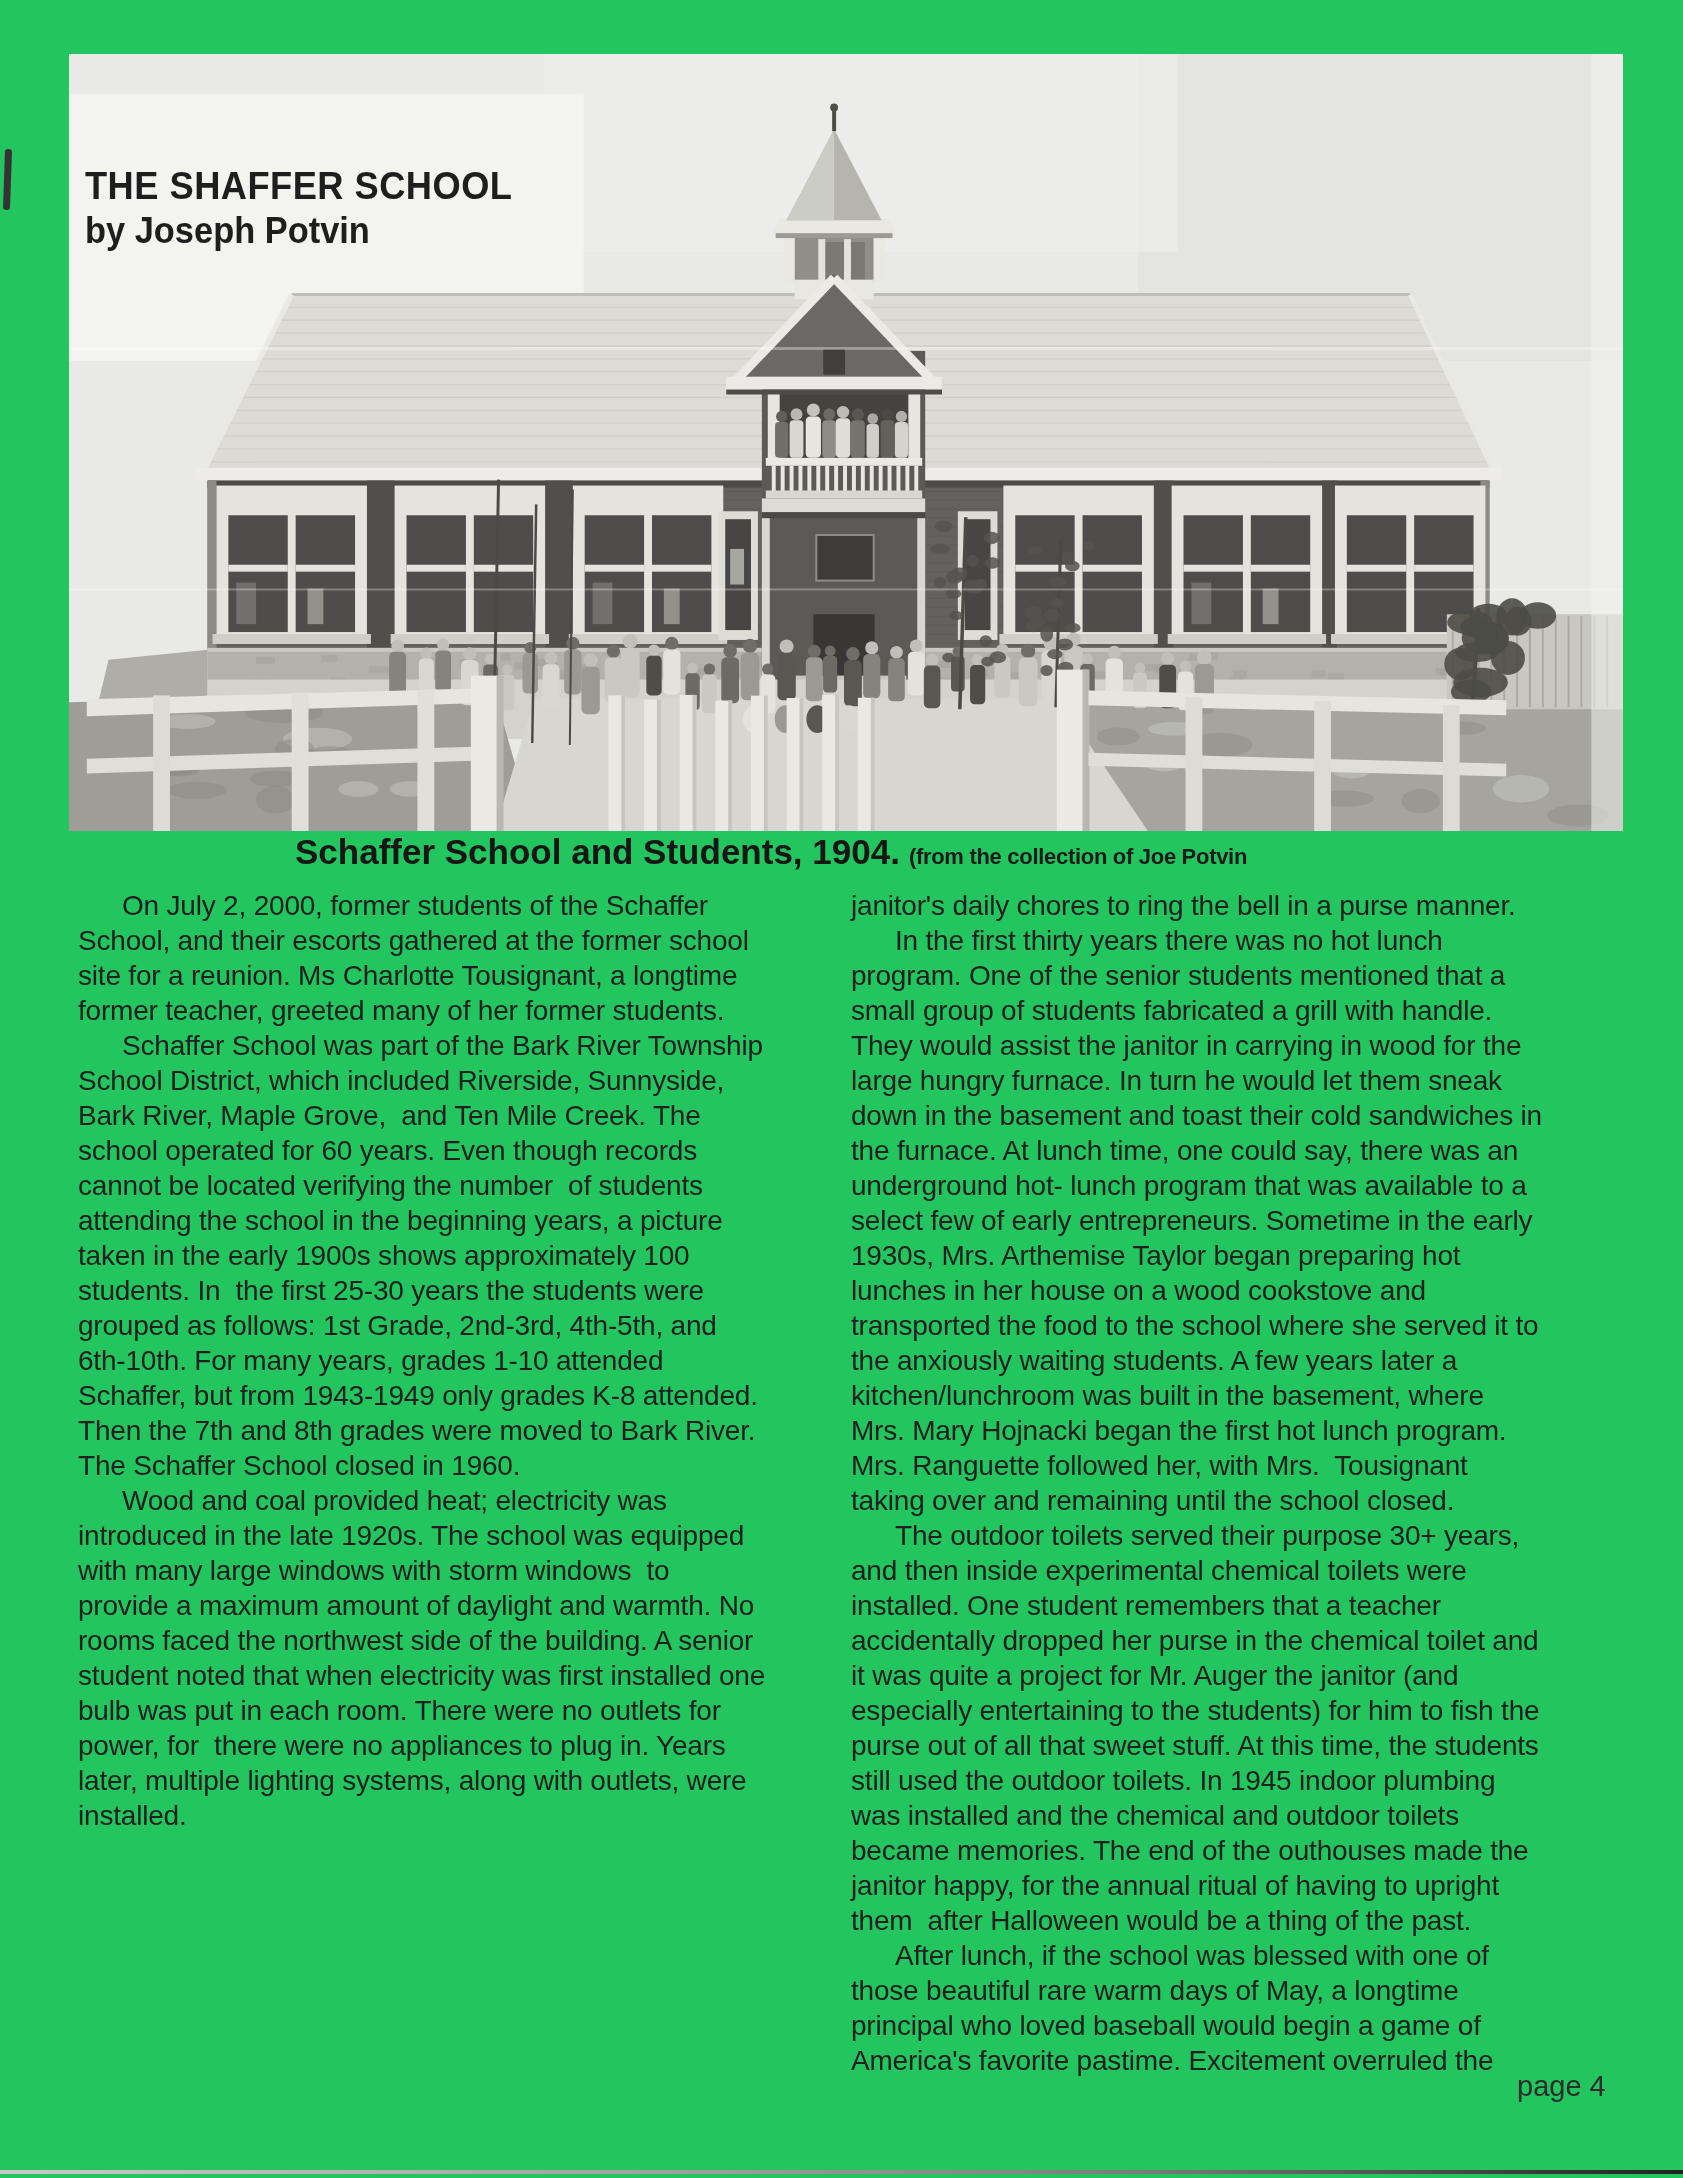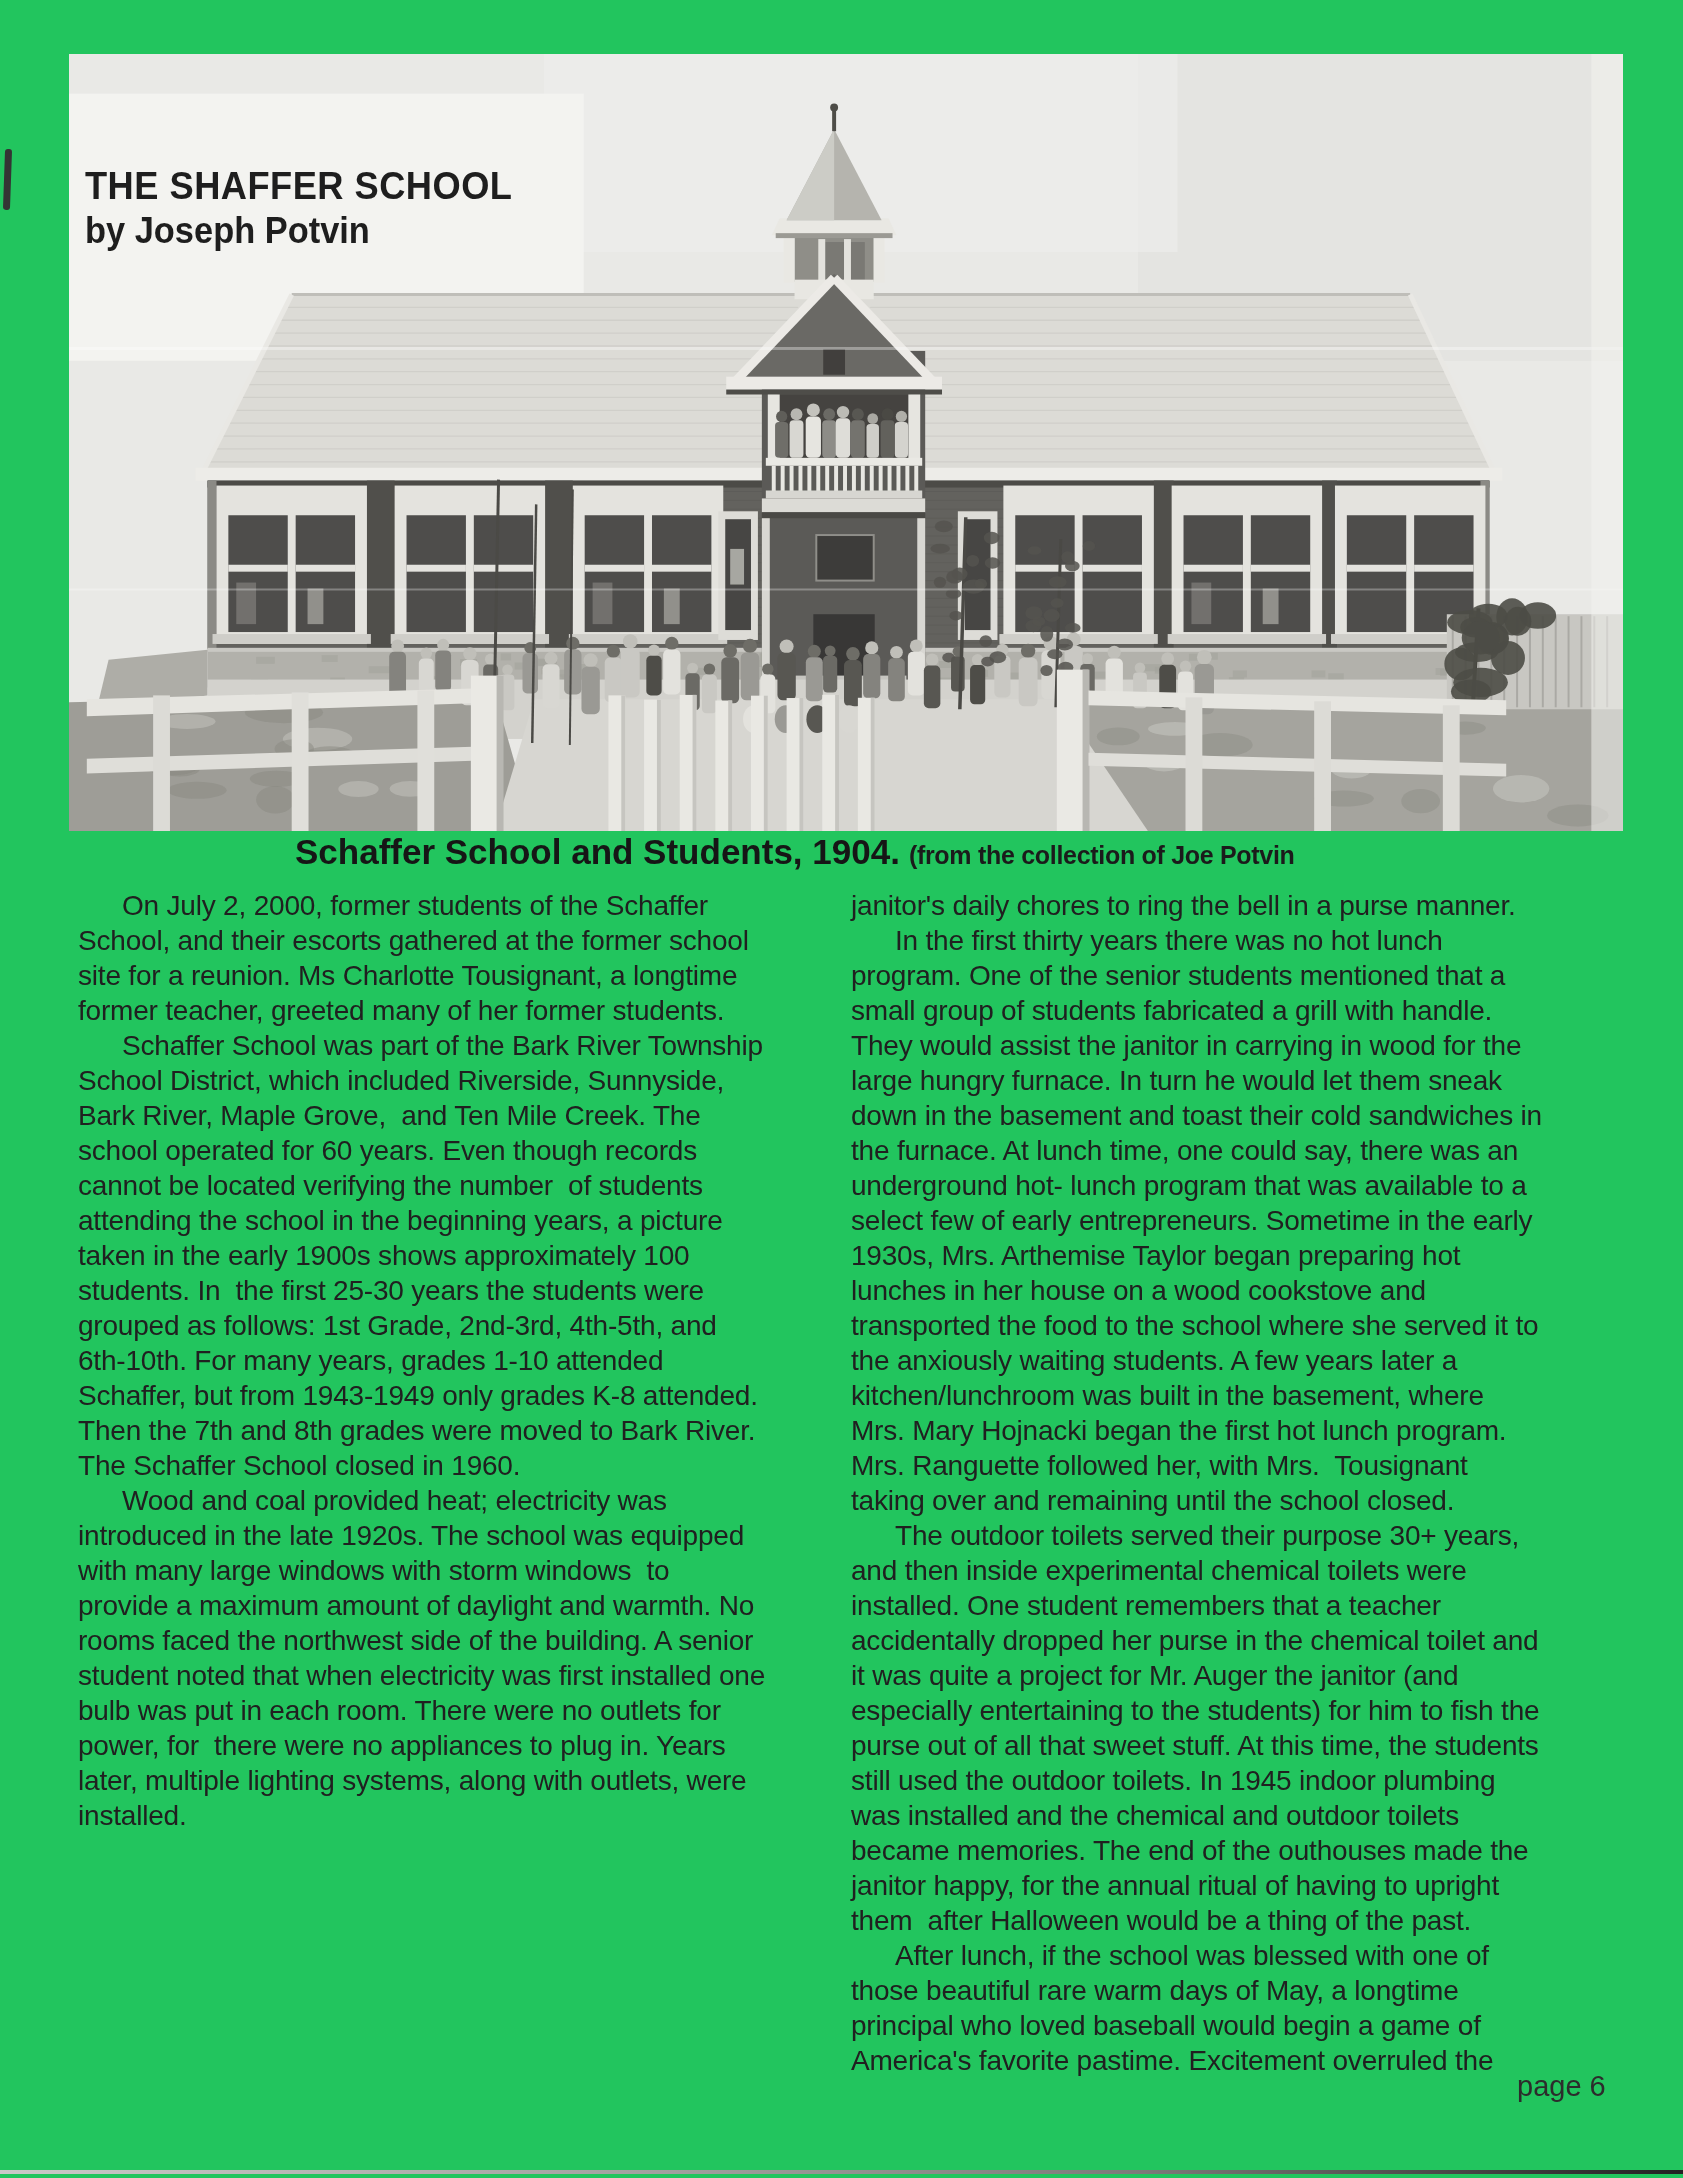--- a/index.html
+++ b/index.html
@@ -13,21 +13,21 @@
   .photo svg { display:block; }
   .overlay-title {
     position:absolute; left:16px; top:109px;
     transform:scaleX(0.93); transform-origin:left top;
     color:#1e1e1e; line-height:1.18;
   }
   .title-l1 { font-size:39px; font-weight:bold; letter-spacing:0.5px; }
   .title-l2 { font-size:37px; font-weight:bold; }
   .caption { position:absolute; left:295px; top:832px; white-space:nowrap; }
   .cap-main { font-size:35px; font-weight:bold; color:#161616;text-align:right; }
-  .cap-credit { font-size:25px; font-weight:bold; color:#1b1b1b; margin-left:9px; letter-spacing:-0.3px; }
+  .cap-credit { font-size:22px; font-weight:bold; color:#1b1b1b; margin-left:9px; letter-spacing:-0.3px; }
   .col {
     position:absolute; top:888px; font-size:28px; line-height:35px;
     letter-spacing:-0.2px; color:#202020;
   }
   .col p { white-space:pre; text-indent:44px; margin:0; }
   .col p.no-indent { text-indent:0; }
   .col-left  { left:78px;  width:728px; }
   .col-right { left:851px; width:754px; }
   .pagenum { position:absolute; left:1517px; top:2070px; font-size:29px; color:#2c2c2c; }
   .artifact-left {
@@ -705,18 +705,18 @@
 was installed and the chemical and outdoor toilets
 became memories. The end of the outhouses made the
 janitor happy, for the annual ritual of having to upright
 them  after Halloween would be a thing of the past.</p>
     <p>After lunch, if the school was blessed with one of
 those beautiful rare warm days of May, a longtime
 principal who loved baseball would begin a game of
 America's favorite pastime. Excitement overruled the</p>
   </div>
 
-  <div class="pagenum">page 6</div>
+  <div class="pagenum">page 4</div>
 
   <div class="artifact-left"></div>
   <div class="artifact-bottom"></div>
 </div>
 
 
 </body></html>

